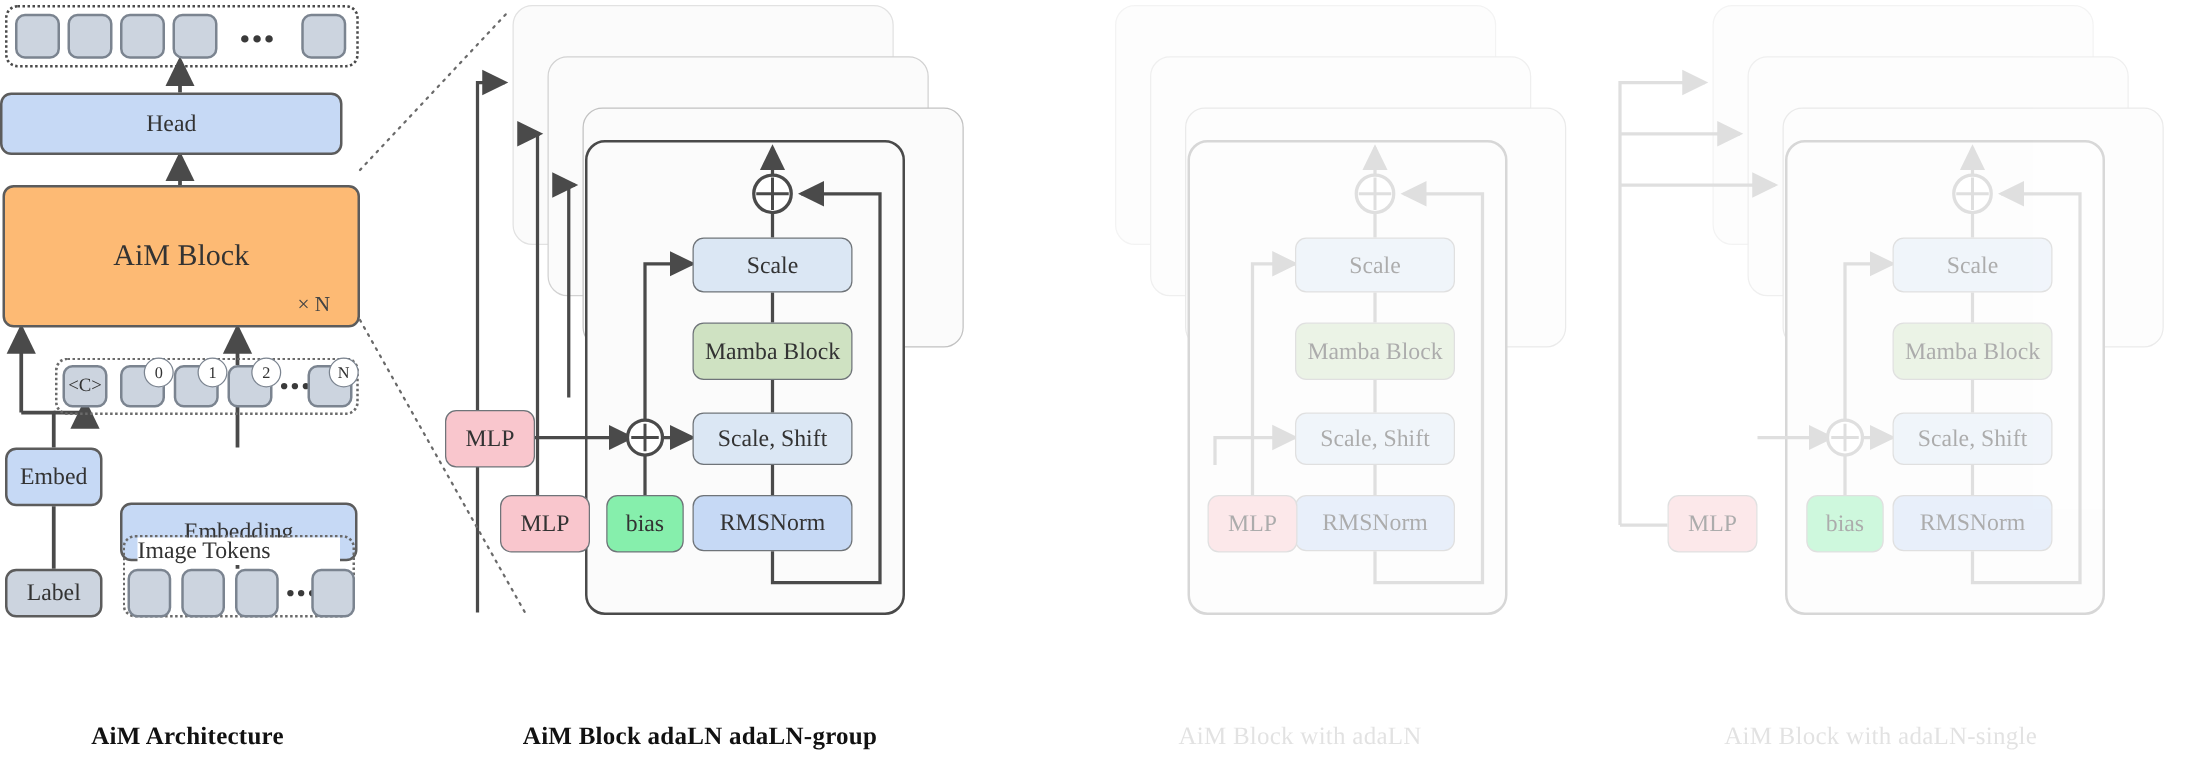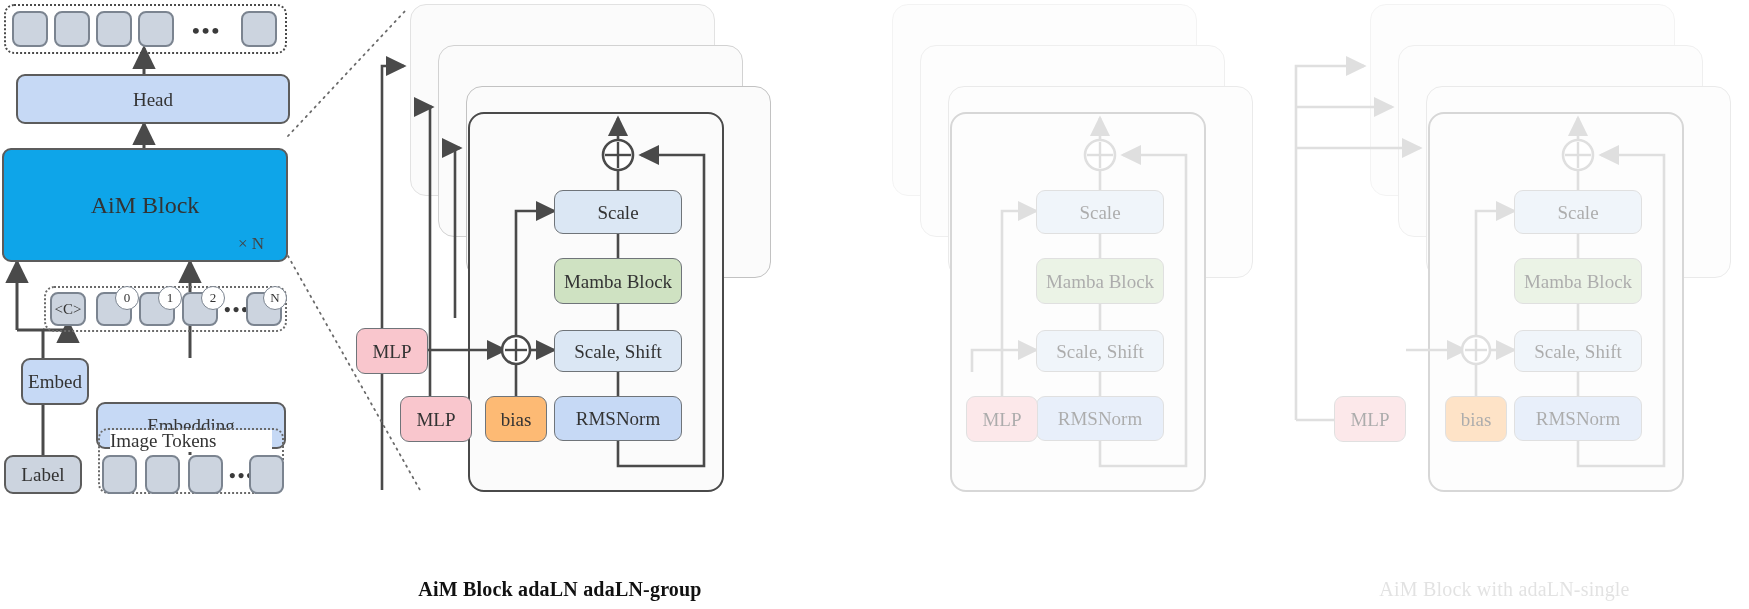--- a/index.html
+++ b/index.html
@@ -32,28 +32,28 @@
     position:absolute;
     box-sizing:border-box;
     display:flex;align-items:center;justify-content:center;
     border-radius:9px;
     font-size:19px;
     line-height:1;
     white-space:nowrap;
   }
   .box.head{background:#c6d9f5;border:2px solid #5c5c5c;}
   .box.embed{background:#c6d9f5;border:2px solid #5c5c5c;}
-  .box.aimblock{background:#0ea5e9;border:2px solid #5c5c5c;}
+  .box.aimblock{background:#fdba74;border:2px solid #5c5c5c;}
   .box.tok{background:#ccd4df;border:2px solid #7b8490;border-radius:8px;}
   .box.label{background:#ccd4df;border:2px solid #5c5c5c;}
   .box.scale{background:#dbe7f4;border:1.6px solid #6f7479;}
   .box.mamba{background:#cfe2c2;border:1.6px solid #6f7479;}
   .box.rms{background:#c6d9f5;border:1.6px solid #6f7479;}
   .box.mlp{background:#f9c6cd;border:1.6px solid #6f7479;}
-  .box.bias{background:#fdba74;border:1.6px solid #6f7479;text-align:right;}
+  .box.bias{background:#86efac;border:1.6px solid #6f7479;text-align:right;}
 
   .dashbox{
     position:absolute;box-sizing:border-box;
     border:2.5px dotted #4a4a4a;border-radius:10px;
   }
   .dashbox.thin{border:2px dotted #6a6a6a;}
 
   .badge{
     position:absolute;
     width:22px;height:22px;border-radius:50%;
@@ -113,21 +113,21 @@
     </svg>
 
     <div class="dashbox" style="left:4px;top:4px;width:283px;height:50px;"></div>
     <div class="box tok" style="left:12px;top:11px;width:36px;height:36px;"></div>
     <div class="box tok" style="left:54px;top:11px;width:36px;height:36px;"></div>
     <div class="box tok" style="left:96px;top:11px;width:36px;height:36px;"></div>
     <div class="box tok" style="left:138px;top:11px;width:36px;height:36px;"></div>
     <div class="dots" style="left:192px;top:20px;">•••</div>
     <div class="box tok" style="left:241px;top:11px;width:36px;height:36px;"></div>
 
-    <div class="box head" style="left:16px;top:74px;width:274px;height:50px;">
+    <div class="box head" style="left:0;top:74px;width:274px;height:50px;">
       <span>Head</span>
     </div>
 
     <div class="box aimblock" style="left:2px;top:148px;width:286px;height:114px;font-size:24px;">
       <span>AiM Block</span>
     </div>
     <div class="xn" style="left:238px;top:234px;">× N</div>
 
     <div class="dashbox thin" style="left:44px;top:286px;width:243px;height:46px;"></div>
     <div class="box tok" style="left:50px;top:292px;width:36px;height:34px;font-size:15px;">
@@ -136,39 +136,40 @@
     <div class="box tok" style="left:96px;top:292px;width:36px;height:34px;"></div>
     <div class="badge" style="left:115px;top:286px;">0</div>
     <div class="box tok" style="left:139px;top:292px;width:36px;height:34px;"></div>
     <div class="badge" style="left:158px;top:286px;">1</div>
     <div class="box tok" style="left:182px;top:292px;width:36px;height:34px;"></div>
     <div class="badge" style="left:201px;top:286px;">2</div>
     <div class="dots" style="left:224px;top:300px;font-size:19px;">•••</div>
     <div class="box tok" style="left:246px;top:292px;width:36px;height:34px;"></div>
     <div class="badge" style="left:263px;top:286px;">N</div>
 
-    <div class="box embed" style="left:21px;top:358px;width:68px;height:47px;justify-content:center;">
+    <div class="box embed" style="left:4px;top:358px;width:78px;height:47px;justify-content:center;">
       <span>Embed</span>
     </div>
     <div class="box embed" style="left:96px;top:358px;width:190px;height:47px;margin-top:44px;">
       <span>Embedding</span>
     </div>
 
     <div class="dashbox thin" style="left:98px;top:428px;width:186px;height:66px;"></div>
     <div style="position:absolute;left:110px;top:430px;width:162px;background:#fff;font-size:19px;">Image Tokens</div>
 
     <div class="box label" style="left:4px;top:455px;width:78px;height:39px;">
       <span>Label</span>
     </div>
     <div class="box tok" style="left:102px;top:455px;width:35px;height:39px;"></div>
     <div class="box tok" style="left:145px;top:455px;width:35px;height:39px;"></div>
     <div class="box tok" style="left:188px;top:455px;width:35px;height:39px;"></div>
     <div class="dots" style="left:229px;top:466px;font-size:19px;">•••</div>
     <div class="box tok" style="left:249px;top:455px;width:35px;height:39px;"></div>
 
+    <div class="caption">AiM Architecture</div>
   </div>
 
   <div class="panel" style="left:300px;width:520px;">
 
     <div class="card" style="left:110px;top:4px;width:305px;height:192px;border:1.8px solid #e2e2e2;"></div>
     <div class="card" style="left:138px;top:45px;width:305px;height:192px;border:1.8px solid #d2d2d2;"></div>
     <div class="card" style="left:166px;top:86px;width:305px;height:192px;border:1.8px solid #c2c2c2;"></div>
     <div class="card" style="left:168px;top:112px;width:256px;height:380px;border:2.4px solid #4a4a4a;background:#fbfbfb;"></div>
 
     <svg class="wires">
@@ -280,20 +281,21 @@
     <div class="box scale" style="left:216px;top:330px;width:128px;height:42px;border-color:#b4b4b4;">
       <span>Scale, Shift</span>
     </div>
     <div class="box rms" style="left:216px;top:396px;width:128px;height:45px;border-color:#b4b4b4;">
       <span>RMSNorm</span>
     </div>
     <div class="box mlp" style="left:146px;top:396px;width:72px;height:46px;border-color:#b4b4b4;">
       <span>MLP</span>
     </div>
 
+    <div class="caption light">AiM Block with adaLN</div>
   </div>
 
   <div class="panel" style="left:1260px;width:489px;opacity:.40;">
 
     <div class="card" style="left:110px;top:4px;width:305px;height:192px;border:1.8px solid #e2e2e2;"></div>
     <div class="card" style="left:138px;top:45px;width:305px;height:192px;border:1.8px solid #d8d8d8;"></div>
     <div class="card" style="left:166px;top:86px;width:305px;height:192px;border:1.8px solid #cccccc;"></div>
     <div class="card" style="left:168px;top:112px;width:256px;height:380px;border:2.4px solid #9d9d9d;background:#fcfcfc;"></div>
 
     <svg class="wires">

